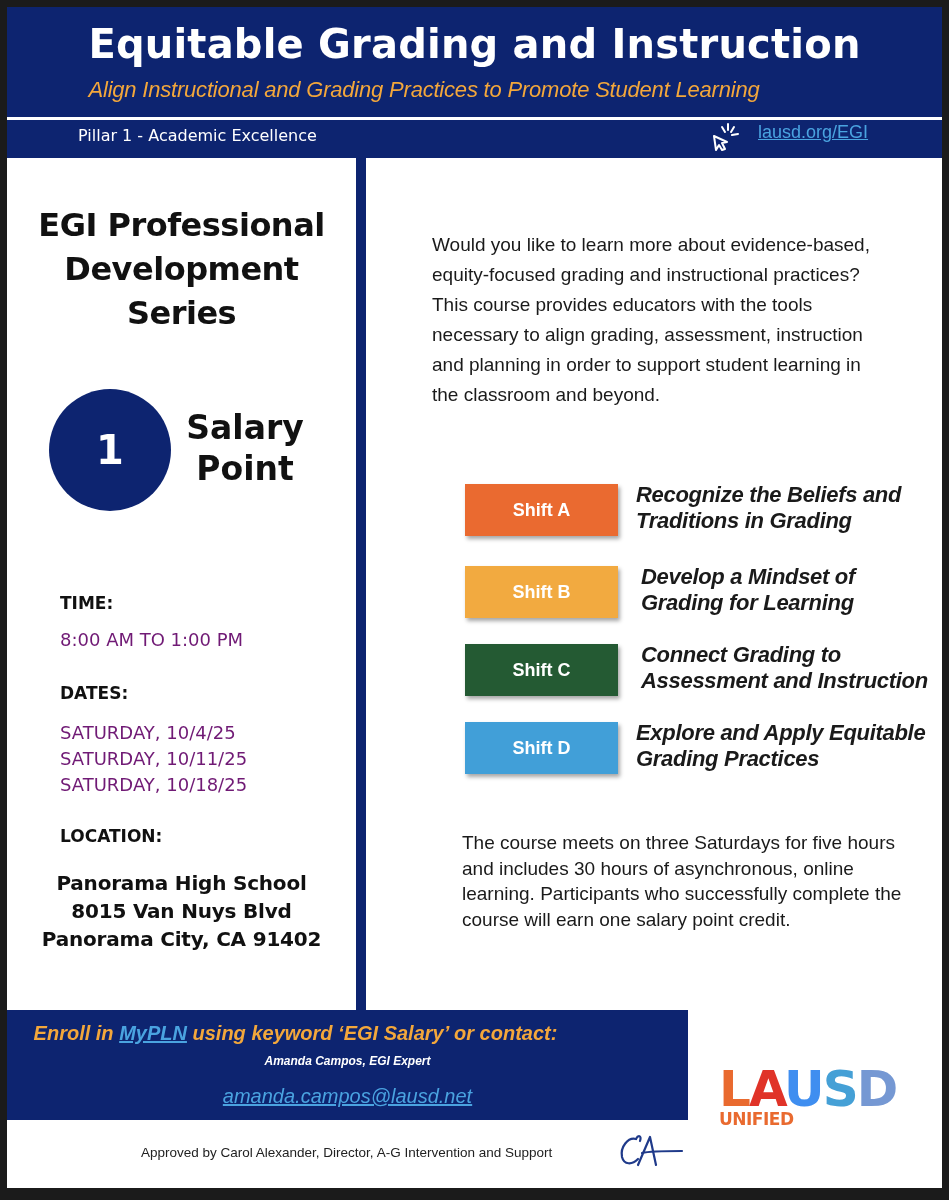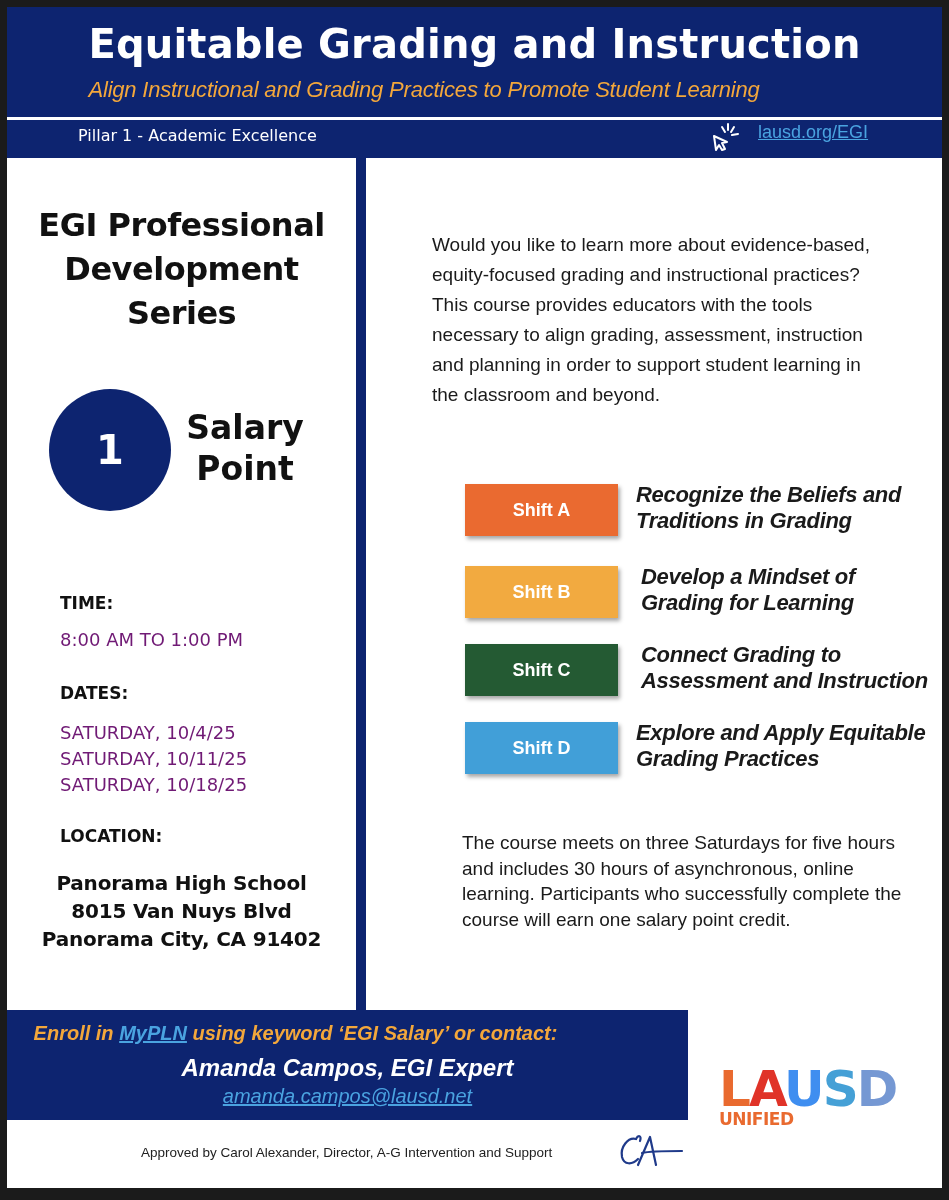--- a/index.html
+++ b/index.html
@@ -42,21 +42,21 @@
   .shift-badge { position: absolute; left: 0; top: 0; width: 153px; height: 52px; color: #fff; font-weight: bold; font-size: 18px;
                  display: flex; align-items: center; justify-content: center; box-shadow: 2px 3px 4px rgba(0,0,0,0.35); }
   .shift-desc { position: absolute; top: -2px; width: 290px; color: #1a1a1a; font-style: italic; font-weight: bold; font-size: 22px; line-height: 26px; letter-spacing: -0.3px; }
   .closing { position: absolute; left: 431px; top: 823px; width: 440px; color: #1a1a1a; font-family: "Liberation Sans", sans-serif;
              font-size: 19px; line-height: 25.6px; margin-left: 24px; }
 
   
   .enroll { position: absolute; left: 0; top: 1003px; width: 681px; height: 110px; background: #0d2470; text-align: center; }
   .enroll-line1 { position: absolute; left: 0; top: 12px; width: 577px; color: #f3a73b; font-style: italic; font-weight: bold; font-size: 20px; }
   .enroll-line1 .mypln { color: #4aa3e0; text-decoration: underline; }
-  .enroll-line2 { position: absolute; left: 0; top: 44px; width: 681px; color: #ffffff; font-style: italic; font-weight: bold; font-size: 24px; }
+  .enroll-line2 { position: absolute; left: 0; top: 44px; width: 681px; color: #ffffff; font-style: italic; font-weight: bold; font-size: 12px; }
   .enroll-line3 { position: absolute; left: 0; top: 75px; width: 681px; color: #4aa3e0; font-style: italic; font-size: 20px; text-decoration: underline; }
 
   .approved { position: absolute; left: 134px; top: 1138px; color: #222; font-size: 13.5px; }
   .signature { position: absolute; left: 609px; top: 1122px; width: 70px; height: 44px; }
 
   .logo { position: absolute; left: 712px; top: 1060px; width: 210px; height: 70px; }
   .logo-main { position: absolute; left: 0; top: -8px; font-family: "DejaVu Sans", sans-serif; font-weight: bold; font-size: 50px; letter-spacing: -2px; line-height: 60px; }
   .logo-sub { position: absolute; left: 0; top: 42px; font-family: "DejaVu Sans", sans-serif; font-weight: bold; font-size: 17px; color: #e96a2f; letter-spacing: -0.5px; }
 </style>
 </head>

